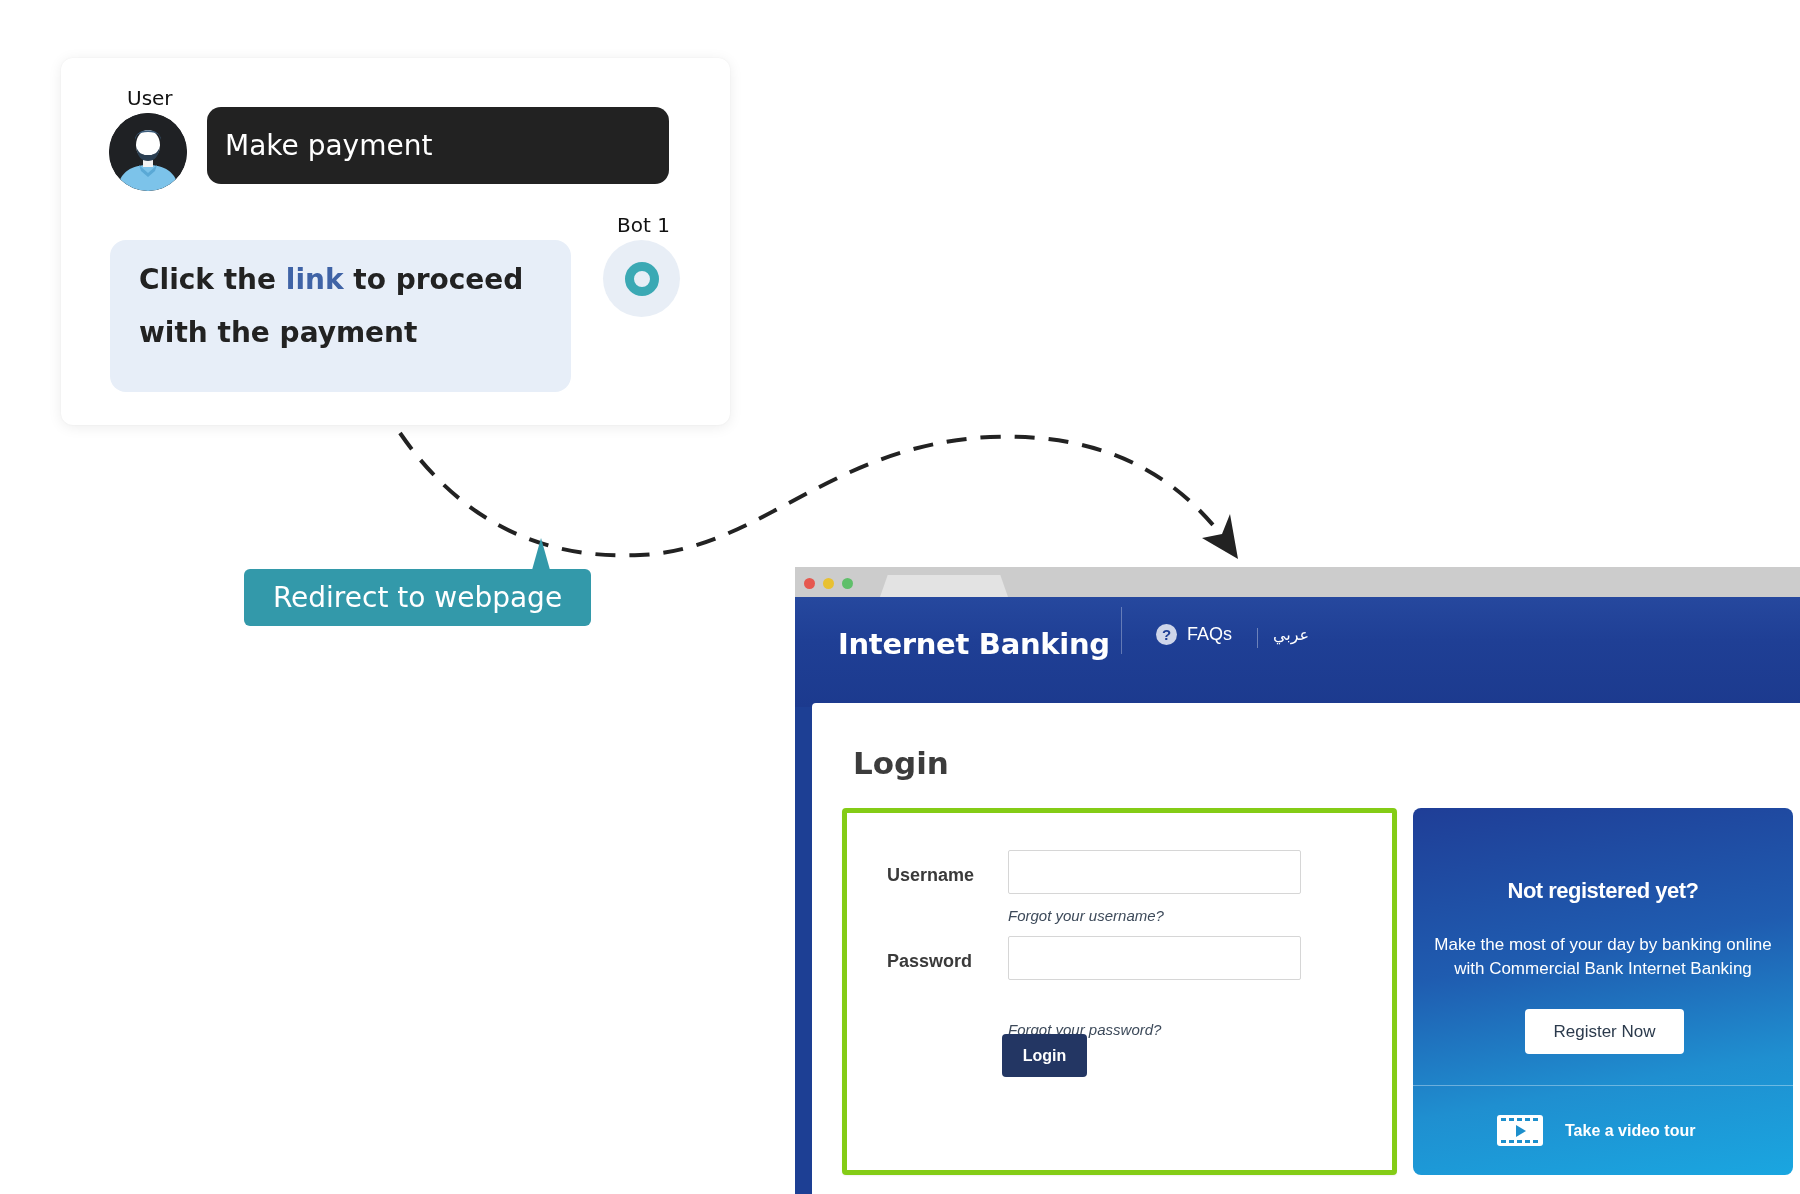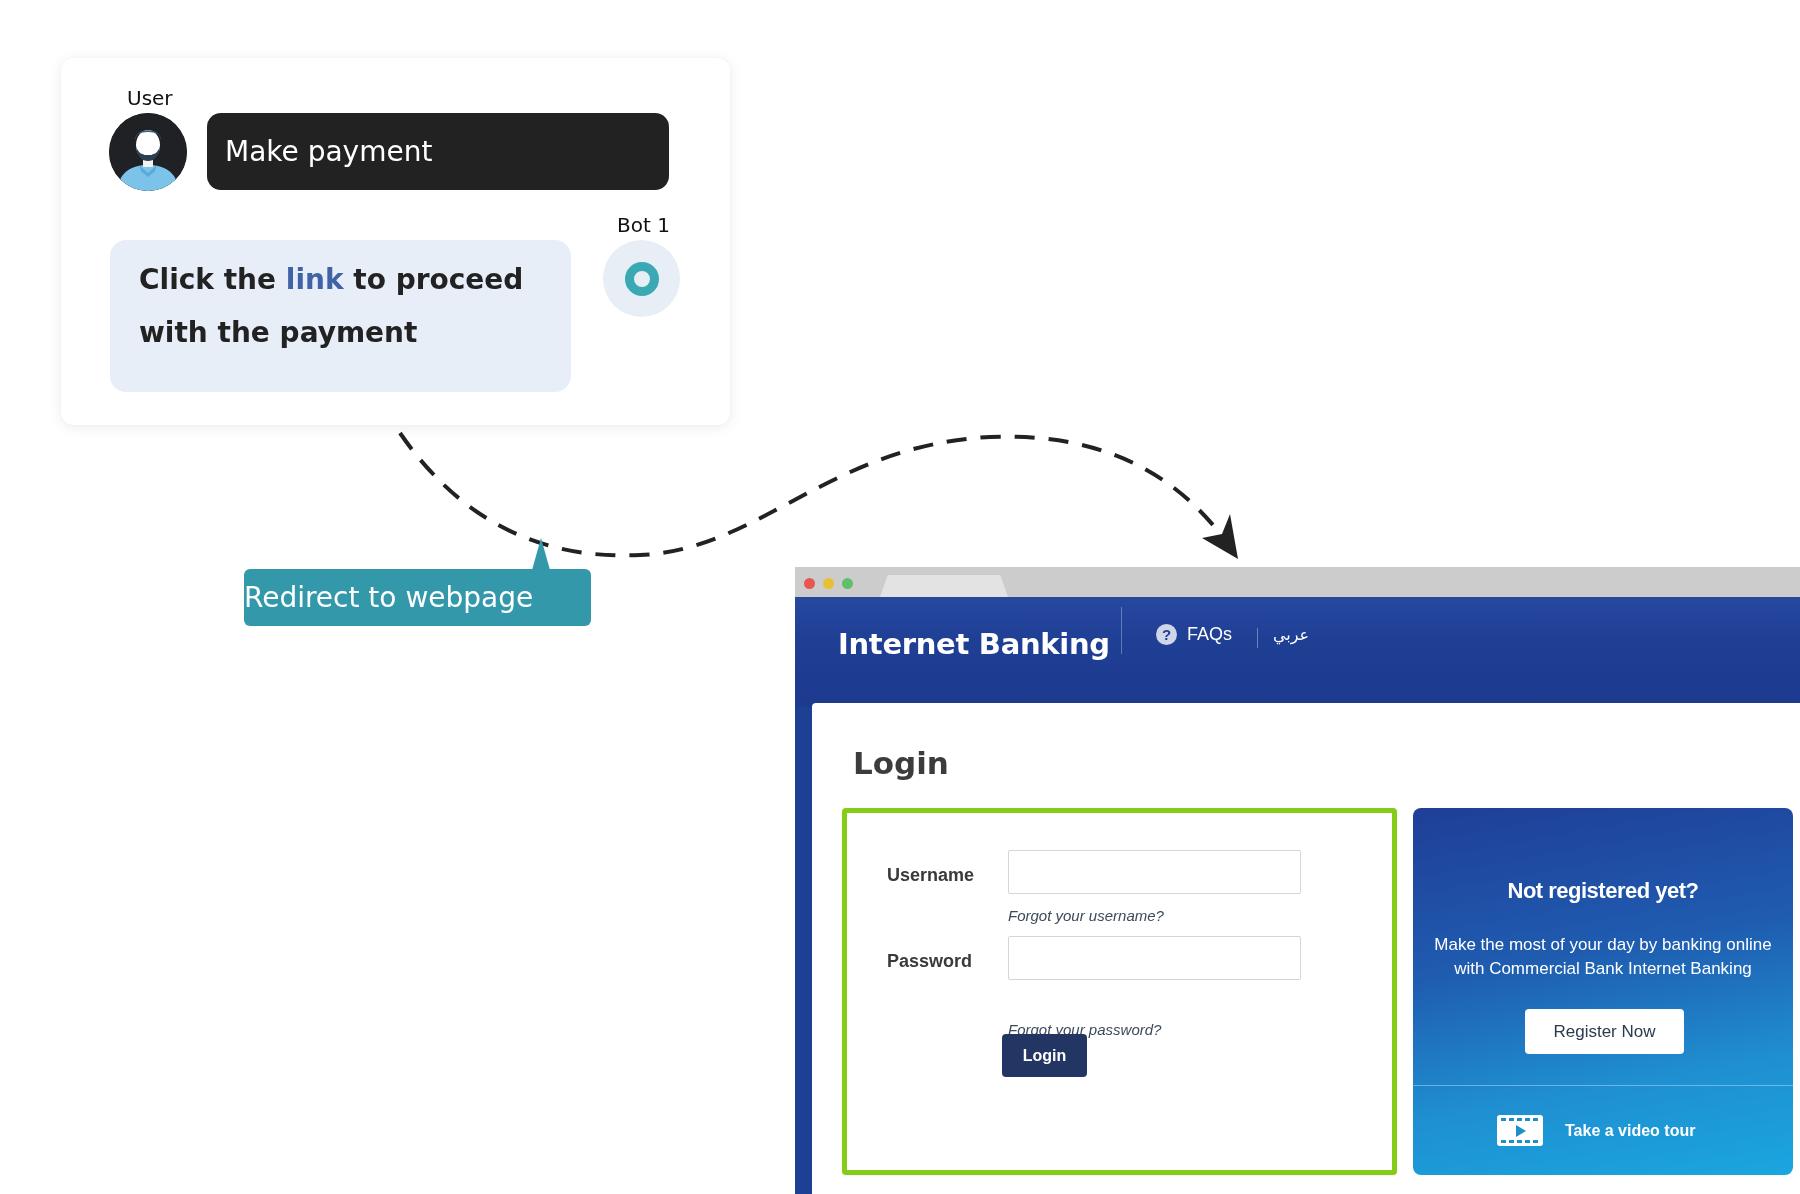--- a/index.html
+++ b/index.html
@@ -14,21 +14,21 @@
   }
   .user-label {
     position: absolute; left: 127px; top: 86px; font-size: 20px; color: #111;
     font-family: "DejaVu Sans", sans-serif;
   }
   .user-avatar {
     position: absolute; left: 109px; top: 113px; width: 78px; height: 78px;
     border-radius: 50%; background: #1f2124; overflow: hidden;
   }
   .user-bubble {
-    position: absolute; left: 207px; top: 113px; width: 462px; height: 77px;
+    position: absolute; left: 207px; top: 107px; width: 462px; height: 77px;
     background: #222222; border-radius: 14px; color: #ffffff;
     font-family: "DejaVu Sans", sans-serif; font-size: 28px;
     display: flex; align-items: center; padding-left: 18px;
   }
   .bot-label {
     position: absolute; left: 617px; top: 213px; font-size: 20px; color: #111;
     font-family: "DejaVu Sans", sans-serif;
   }
   .bot-avatar {
     position: absolute; left: 603px; top: 240px; width: 77px; height: 77px;
@@ -45,21 +45,21 @@
     font-family: "DejaVu Sans", sans-serif; font-size: 28px; line-height: 53px;
     color: #222; padding: 13px 4px 0 29px; font-weight: bold;
   }
   .bot-bubble .link { color: #3f63a6; }
 
   
   .redirect-tag {
     position: absolute; left: 244px; top: 569px; width: 347px; height: 57px;
     background: #3399aa; border-radius: 6px; color: #ffffff;
     font-family: "DejaVu Sans", sans-serif; font-size: 28px;
-    display: flex; align-items: center; justify-content: flex-start;
+    display: flex; align-items: center; justify-content: center;
   }
   .redirect-tail {
     position: absolute; left: 532px; top: 538px; width: 0; height: 0;
     border-left: 9px solid transparent; border-right: 9px solid transparent;
     border-bottom: 32px solid #3399aa;
   }
 
   .flow-arrow { position: absolute; left: 0; top: 0; width: 1800px; height: 1194px; pointer-events: none; }
 
   

